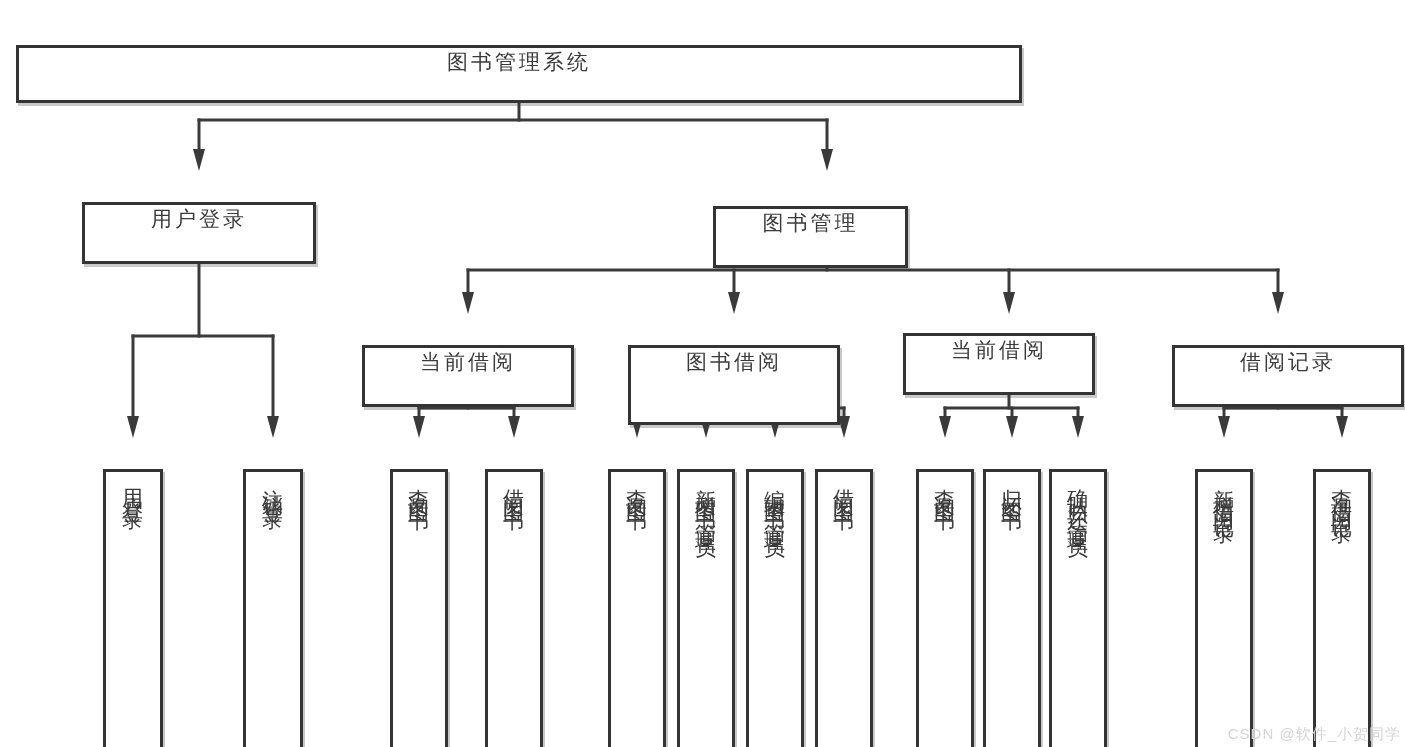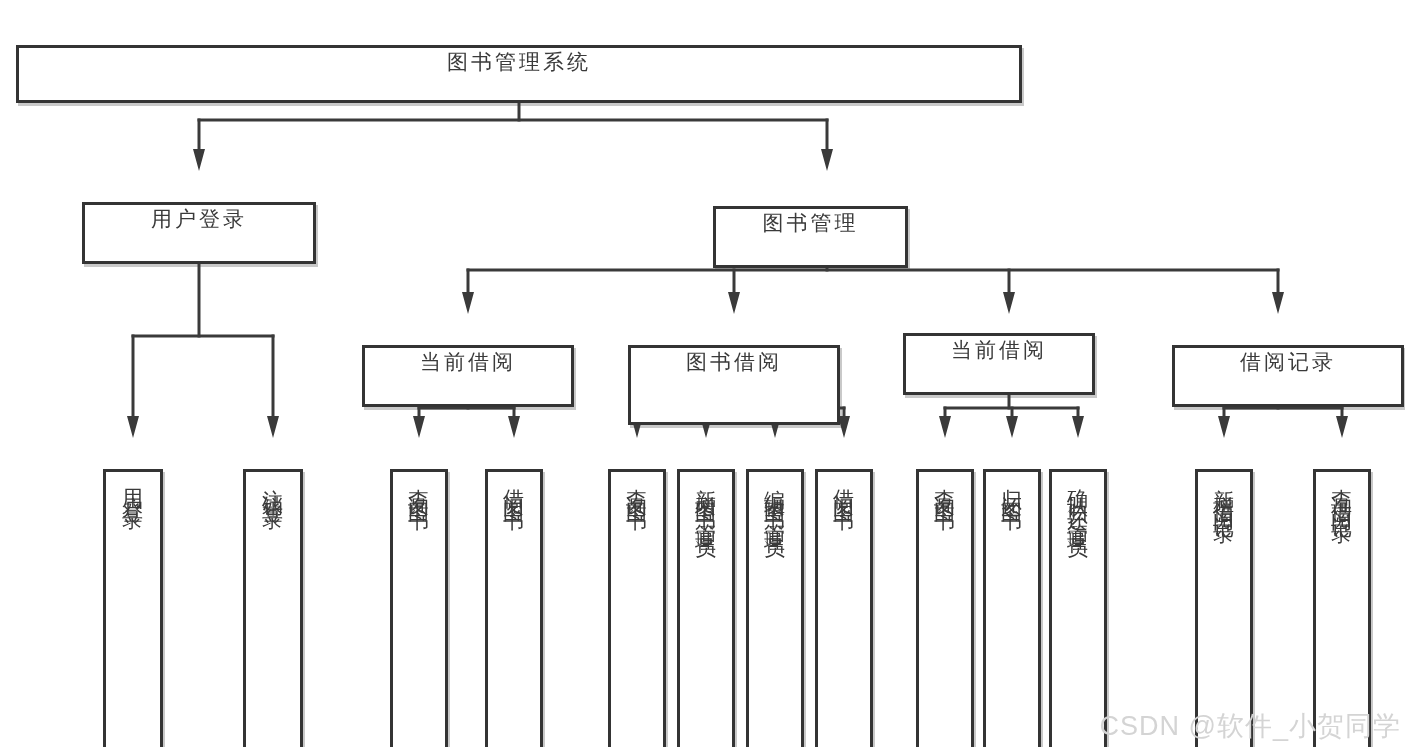--- a/index.html
+++ b/index.html
@@ -39,21 +39,21 @@
     text-orientation:mixed;
     font-size:21px;
     line-height:1;
     letter-spacing:7px;
     color:#3a3a3a;
     white-space:nowrap;
   }
   .watermark {
     position:absolute;
     right:4px; bottom:3px;
-    font-size:27px;
+    font-size:15px;
     letter-spacing:1px;
     color:#d4d4d4;
     z-index:6;
     white-space:nowrap;
   }
 </style>
 </head>
 <body>
 
 <div class="stage">

